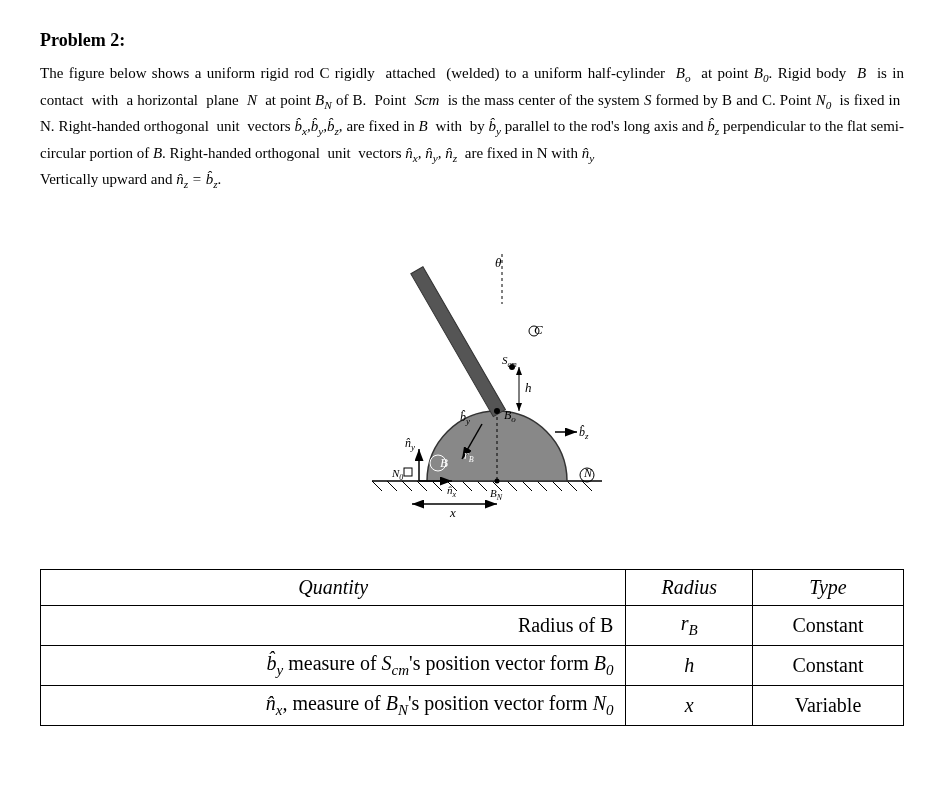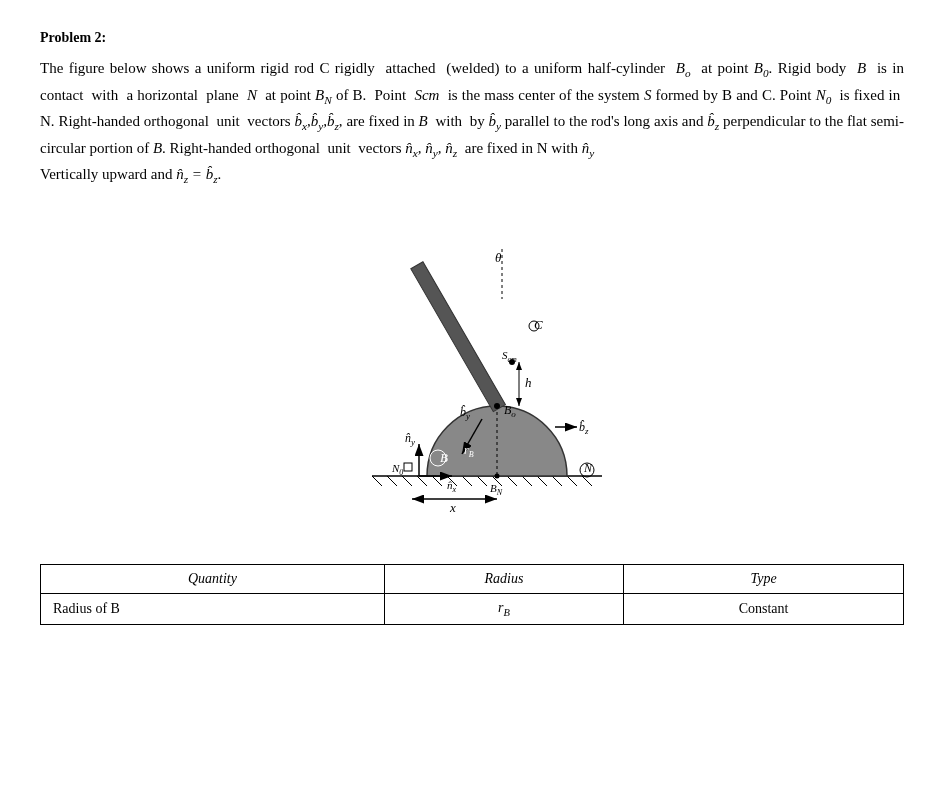--- a/index.html
+++ b/index.html
@@ -9,21 +9,21 @@
       font-size: 15px;
       color: #000;
       padding: 30px 40px;
       width: 944px;
       min-height: 812px;
     }
 
     .problem-title {
       font-weight: bold;
       margin-bottom: 10px;
-      font-size: 14px;
+      font-size: 18px;
     }
 
     .problem-text {
       line-height: 1.65;
       margin-bottom: 25px;
       text-align: justify;
     }
 
     .figure-container {
       display: flex;
@@ -41,31 +41,31 @@
       width: 100%;
       border-collapse: collapse;
       margin-top: 10px;
     }
 
     .data-table th,
     .data-table td {
       border: 1px solid #000;
       padding: 6px 12px;
       text-align: center;
-      font-size: 14px;
+      font-size: 20px;
       font-family: "Times New Roman", Times, serif;
     }
 
     .data-table th {
       font-weight: normal;
       font-style: italic;
     }
 
     .data-table td:first-child {
-      text-align: left;
+      text-align: right;
     }
 
     
     .math {
       font-style: italic;
     }
 
     sub, sup {
       font-size: 0.75em;
     }
@@ -193,16 +193,26 @@
           <span>Type</span>
         </th>
       </tr>
     </thead>
     <tbody>
       <tr>
         <td>Radius of B</td>
         <td><span class="math">r<sub>B</sub></span></td>
         <td>Constant</td>
       </tr>
+      <tr>
+        <td><span class="math">b̂<sub>y</sub></span> measure of <span class="math">S<sub>cm</sub></span>'s position vector form <span class="math">B<sub>0</sub></span></td>
+        <td><span class="math">h</span></td>
+        <td>Constant</td>
+      </tr>
+      <tr>
+        <td><span class="math">n̂<sub>x</sub>,</span> measure of <span class="math">B<sub>N</sub></span>'s position vector form <span class="math">N<sub>0</sub></span></td>
+        <td><span class="math">x</span></td>
+        <td>Variable</td>
+      </tr>
     </tbody>
   </table>
 
 </div>
 
 </body></html>

